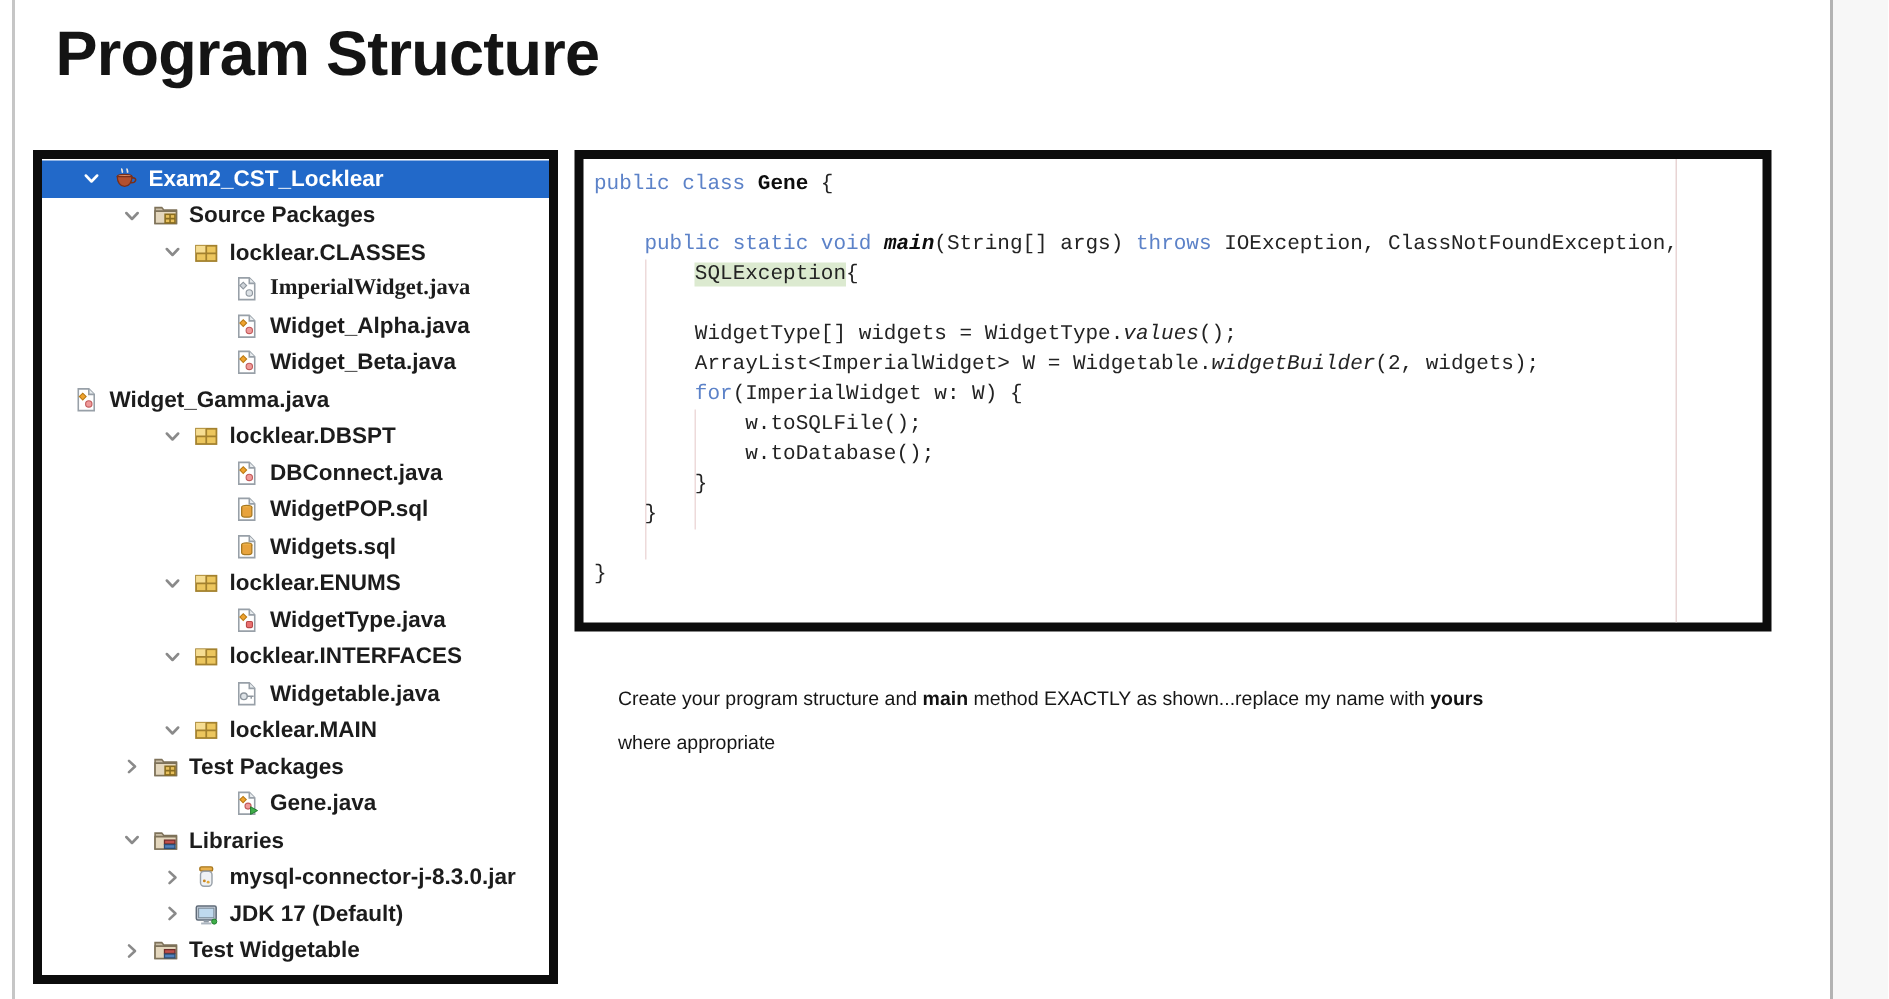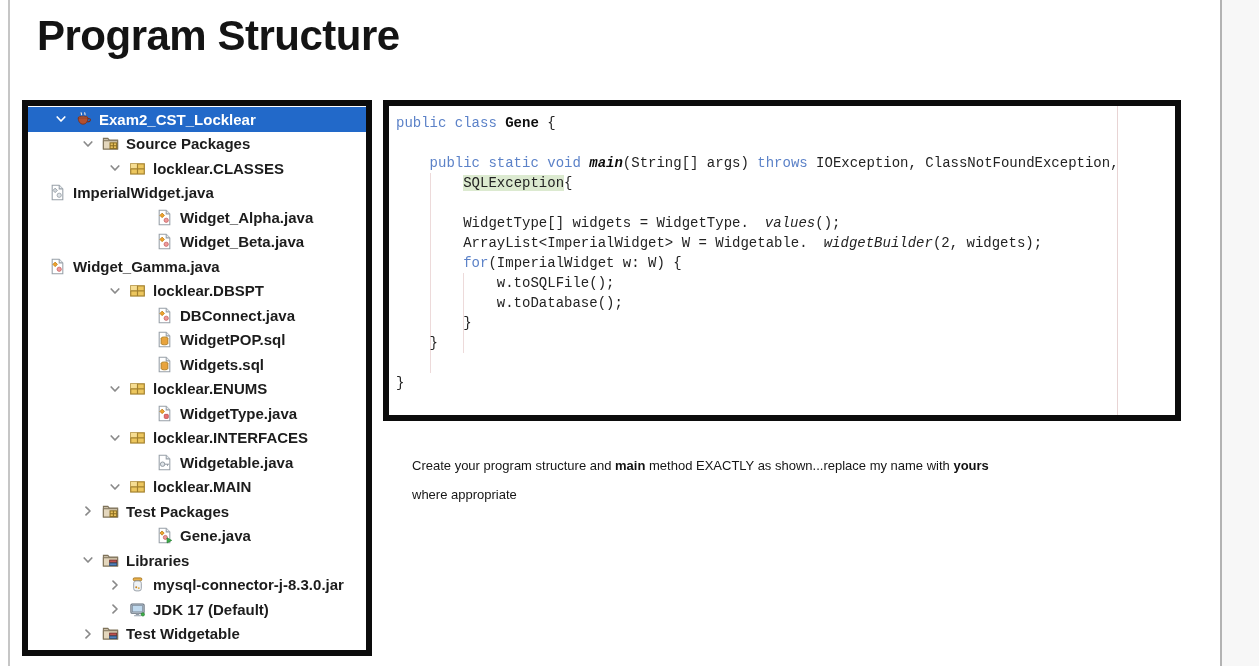--- a/index.html
+++ b/index.html
@@ -27,21 +27,21 @@
   
   .code-panel{position:absolute;left:383px;top:100px;width:798px;height:321px;
               border:6px solid #0c0c0c;box-sizing:border-box;background:#fff;overflow:hidden;}
   .code-inner{position:relative;width:100%;height:100%;
               font-family:"Liberation Mono",monospace;font-size:14px;line-height:20px;color:#232323;}
   .code-lines{position:absolute;left:7px;top:7px;right:0;}
   .code-line{height:20px;white-space:pre;}
   .seg-k{color:#5c82c8;}
   .seg-b{font-weight:bold;color:#0d0d0d;}
   .seg-bi{font-weight:bold;font-style:italic;color:#0d0d0d;}
-  .seg-i{font-style:italic;margin-left:16px;}
+  .seg-i{font-style:italic;}
   .seg-hl{background:#dcead0;}
   .margin-line{position:absolute;left:728px;top:0;bottom:0;width:1px;background:#e8d4d4;}
   .guide{position:absolute;width:1px;background:#eddada;}
   .g1{left:41px;top:67px;height:200px;}
   .g2{left:74px;top:167px;height:80px;}
 
   
   .caption{position:absolute;left:412px;top:451px;width:600px;font-size:13px;
            line-height:29px;color:#161616;}
   .caption .seg-b{font-weight:bold;color:#111;}
@@ -99,21 +99,21 @@
           </span>
           <span class="ticon">
             <svg viewBox="0 0 16 16">
               <rect x="1.6" y="3.6" width="12.8" height="9.6" fill="#ecc65e" stroke="#a3812e" stroke-width="1.1"></rect>
               <rect x="1.6" y="3.6" width="6.4" height="4.8" fill="#f6dd92"></rect>
               <path d="M8 3.6v9.6M1.6 8.4h12.8" stroke="#a3812e" stroke-width="1.1"></path>
             </svg>
           </span>
           <span>locklear.CLASSES</span>
         </div>
-        <div class="tree-row" style="">
+        <div class="tree-row" style="padding-left: 107px; font-family: Liberation Serif, serif;">
           <span class="chev-slot"></span>
           <span class="ticon">
             <svg viewBox="0 0 16 16">
               <path d="M3 1.2h6.6L13 4.6v10.2H3z" fill="#fff" stroke="#98a0a8" stroke-width="1"></path>
               <path d="M9.6 1.2v3.4H13" fill="#e9edf0" stroke="#98a0a8" stroke-width="1"></path>
               <rect x="4.3" y="4.5" width="3" height="3" transform="rotate(45 5.8 6)" fill="#cfd4d9" stroke="#8e969e" stroke-width=".7"></rect>
               <circle cx="9.6" cy="10.6" r="2" fill="#dde2e6" stroke="#8e969e" stroke-width=".7"></circle>
             </svg>
           </span>
           <span>ImperialWidget.java</span>

